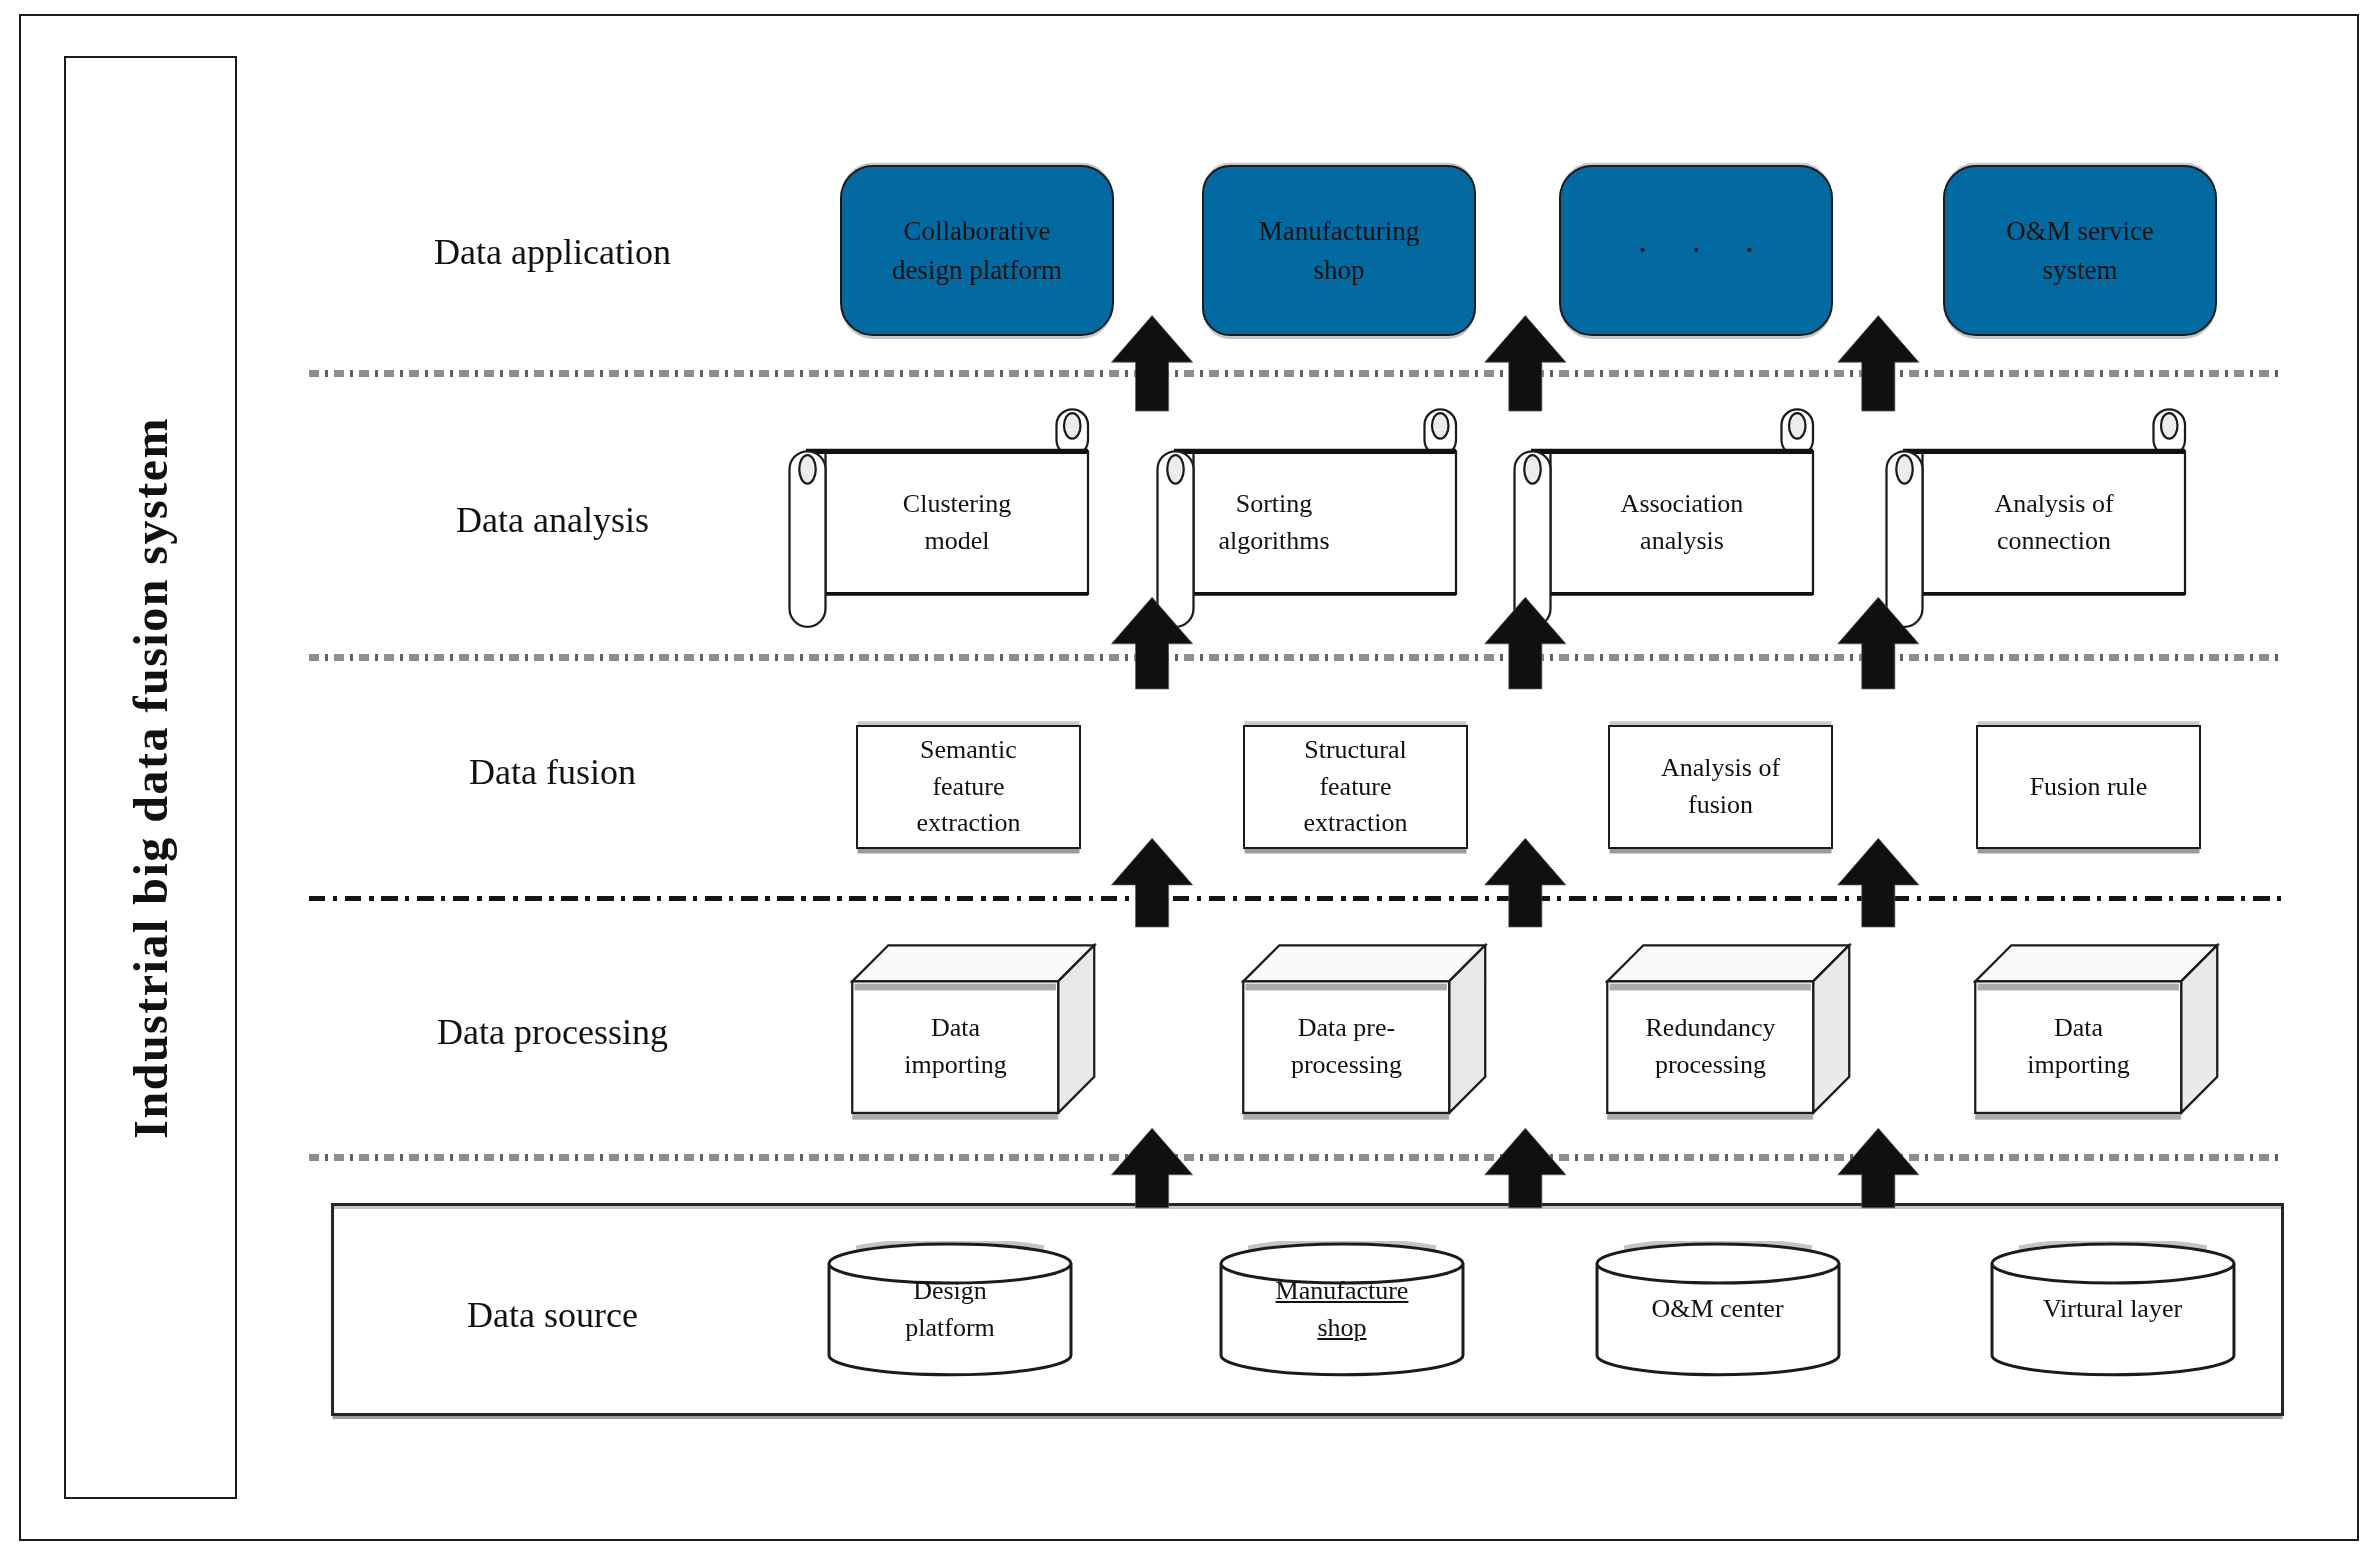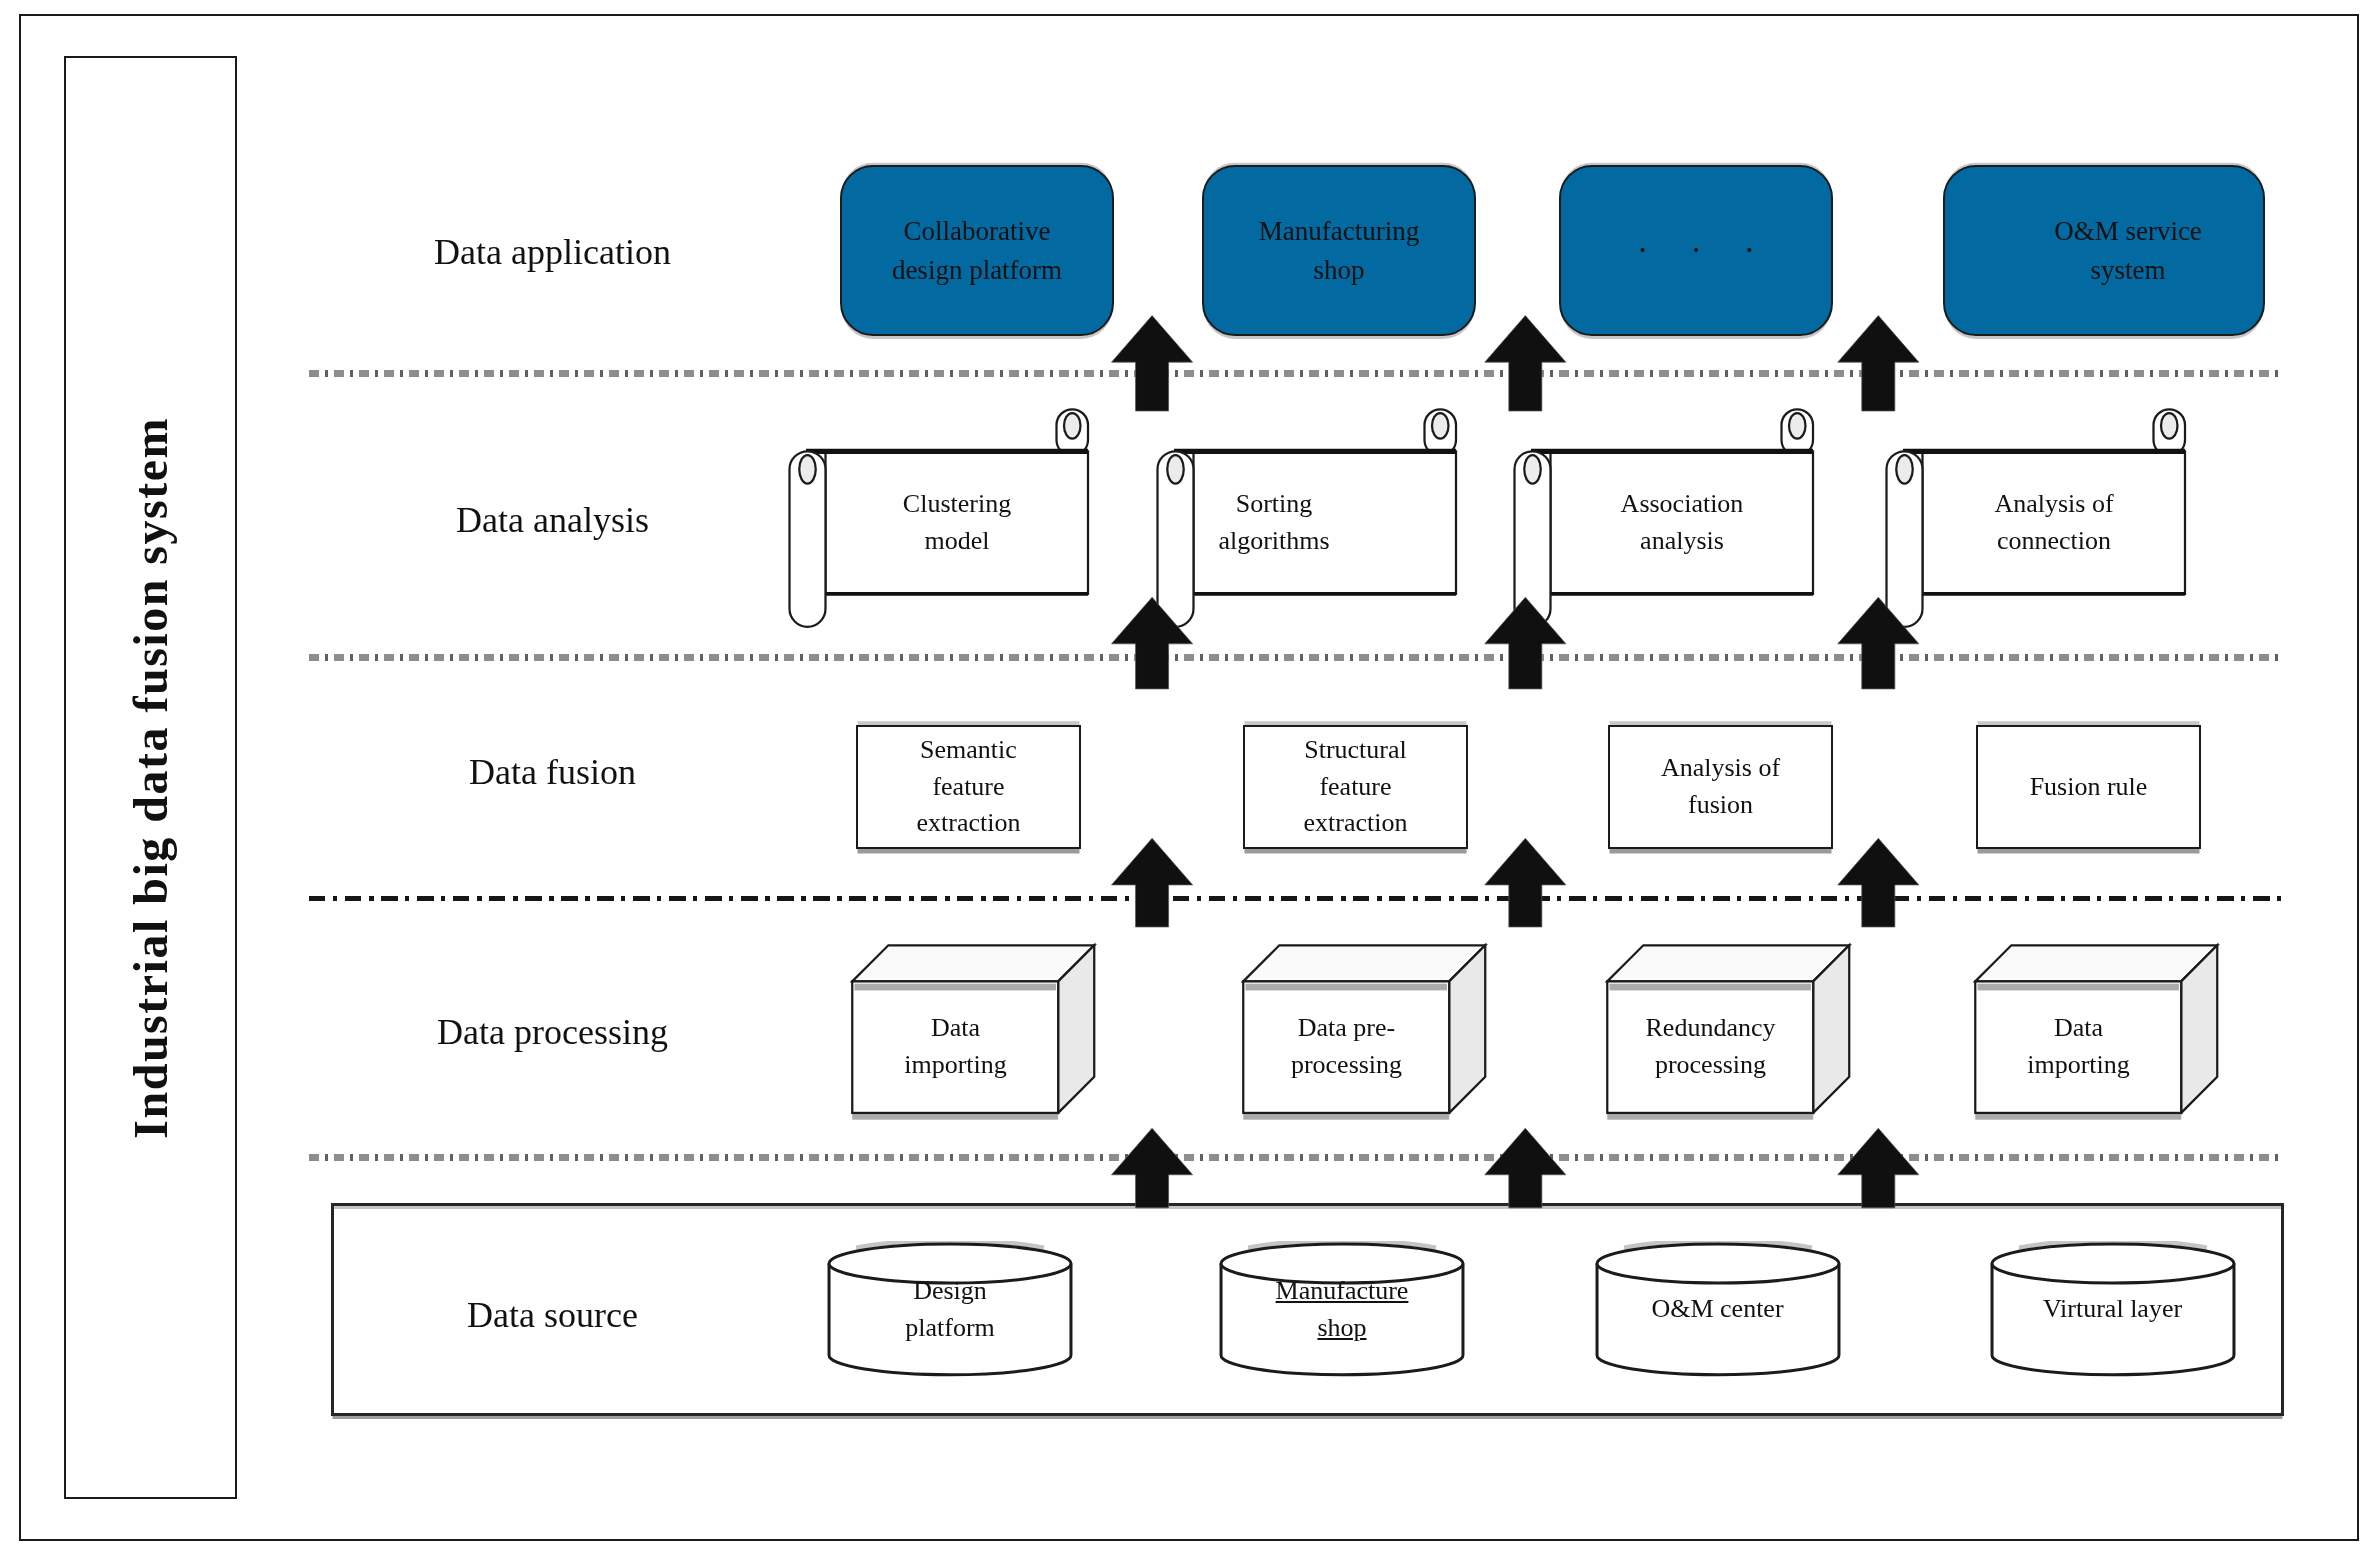--- a/index.html
+++ b/index.html
@@ -50,27 +50,27 @@
   <div class="row-label" style="top:1294px;z-index:5;">Data source</div>
 
   <div class="dash dash-grey" style="top:370px;"></div>
   <div class="dash dash-grey" style="top:654px;"></div>
   <div class="dash dash-black" style="top:896px;"></div>
   <div class="dash dash-grey" style="top:1154px;"></div>
 
   <div class="rounded-box" style="left:840px;top:165px;">
     <span class="cell-text app-text">Collaborative design platform</span>
   </div>
-  <div class="rounded-box" style="left:1202px;top:165px;">
+  <div class="rounded-box" style="left:1202px;top:165px;border-radius:28px;">
     <span class="cell-text app-text">Manufacturing shop</span>
   </div>
   <div class="rounded-box" style="left:1559px;top:165px;">
     <span class="cell-text dots">· · ·</span>
   </div>
-  <div class="rounded-box" style="left:1943px;top:165px;padding-left:48px;">
+  <div class="rounded-box" style="left:1943px;top:165px;">
     <span class="cell-text app-text">O&amp;M service system</span>
   </div>
 
   <svg class="abs" style="left:785px;top:403px;" width="315" height="233" viewBox="0 0 420 310">
     <rect x="362" y="8" width="42" height="62" rx="21" fill="#fff" stroke="#1b1b1b" stroke-width="3"></rect>
     <path d="M54 64 H404 V254 H54 Z" fill="#fff" stroke="#1b1b1b" stroke-width="3"></path>
     <path d="M28 64 H404" stroke="#111" stroke-width="7"></path>
     <path d="M54 254 H404" stroke="#111" stroke-width="5"></path>
     <ellipse cx="383" cy="30" rx="11" ry="17" fill="#ececec" stroke="#1b1b1b" stroke-width="3"></ellipse>
     <rect x="6" y="64" width="48" height="234" rx="24" fill="#fff" stroke="#1b1b1b" stroke-width="3"></rect>

